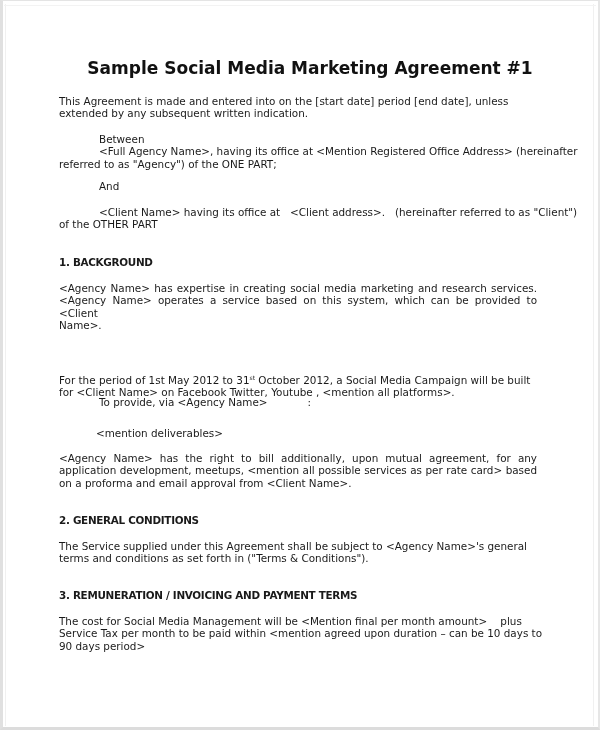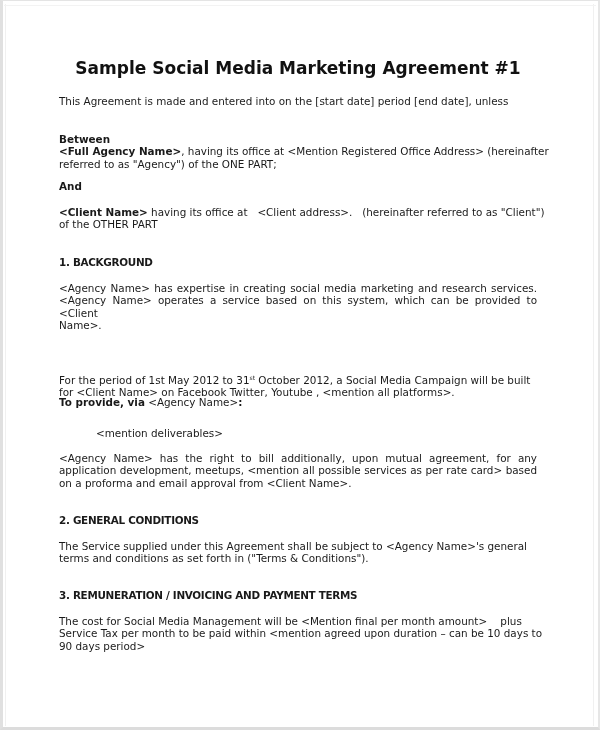--- a/index.html
+++ b/index.html
@@ -40,36 +40,36 @@
     .doc {
       position: absolute;
       left: 59px;
       top: 0;
       width: 478px;
       font-size: 10.4px;
       line-height: 12.3px;
     }
     .title {
       position: absolute;
-      left: 0; width: 478px;
+      left: 12px; width: 478px;
       top: 58px;
       text-align: center;
       font-weight: bold;
       font-size: 17px;
       line-height: 20px;
       color: #111;
       white-space: nowrap;
     }
     .block {
       position: absolute;
       left: 0;
       width: 478px;
       margin: 0;
     }
-    .b { font-weight: bold; }
+    .b { font-weight: normal; margin-left: 40px; }
     .bi { font-weight: bold; font-style: italic; }
     .heading {
       font-weight: bold;
       letter-spacing: -0.3px;
     }
     sup { font-size: 6px; line-height: 0; vertical-align: 4px; }
     .indent { padding-left: 37px; }
     .line { display: block; white-space: nowrap; }
     .jline { display: block; text-align: justify; text-align-last: justify; white-space: normal; }
   </style>
@@ -80,20 +80,21 @@
 <div class="page-inner-line-left"></div>
 <div class="page-inner-line-right"></div>
 <div class="page-inner-line-top"></div>
 
 <div class="doc">
 
   <div class="title">Sample Social Media Marketing Agreement #1</div>
 
   <div class="block" style="top:95px;">
     <span class="line">This Agreement is made and entered into on the [start date] period [end date], unless</span>
+    <span class="line">extended by any subsequent written indication.</span>
   </div>
 
   <div class="block" style="top:133px;">
     <span class="line b">Between</span>
     <span class="line"><span class="b">&lt;Full Agency Name&gt;</span><span>, having its office at &lt;Mention Registered Office Address&gt; (hereinafter</span></span>
     <span class="line">referred to as "Agency") of the ONE PART;</span>
   </div>
 
   <div class="block" style="top:180px;">
     <span class="line b">And</span>

